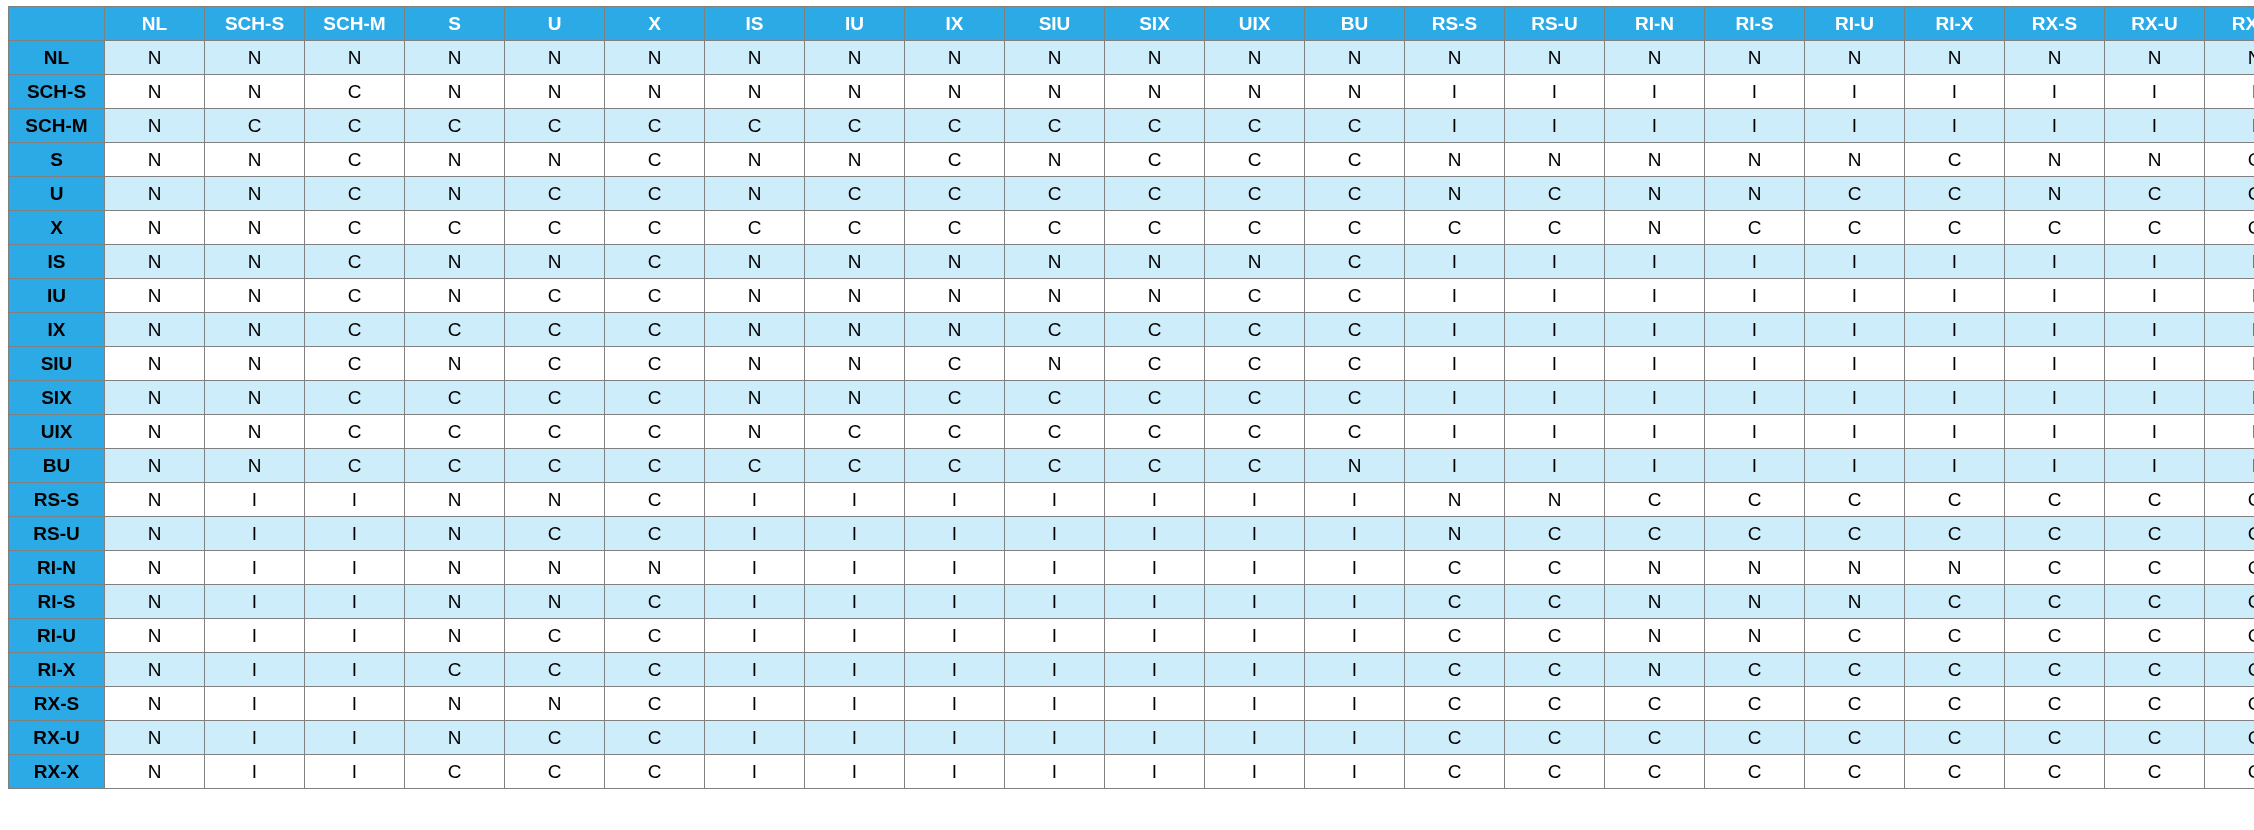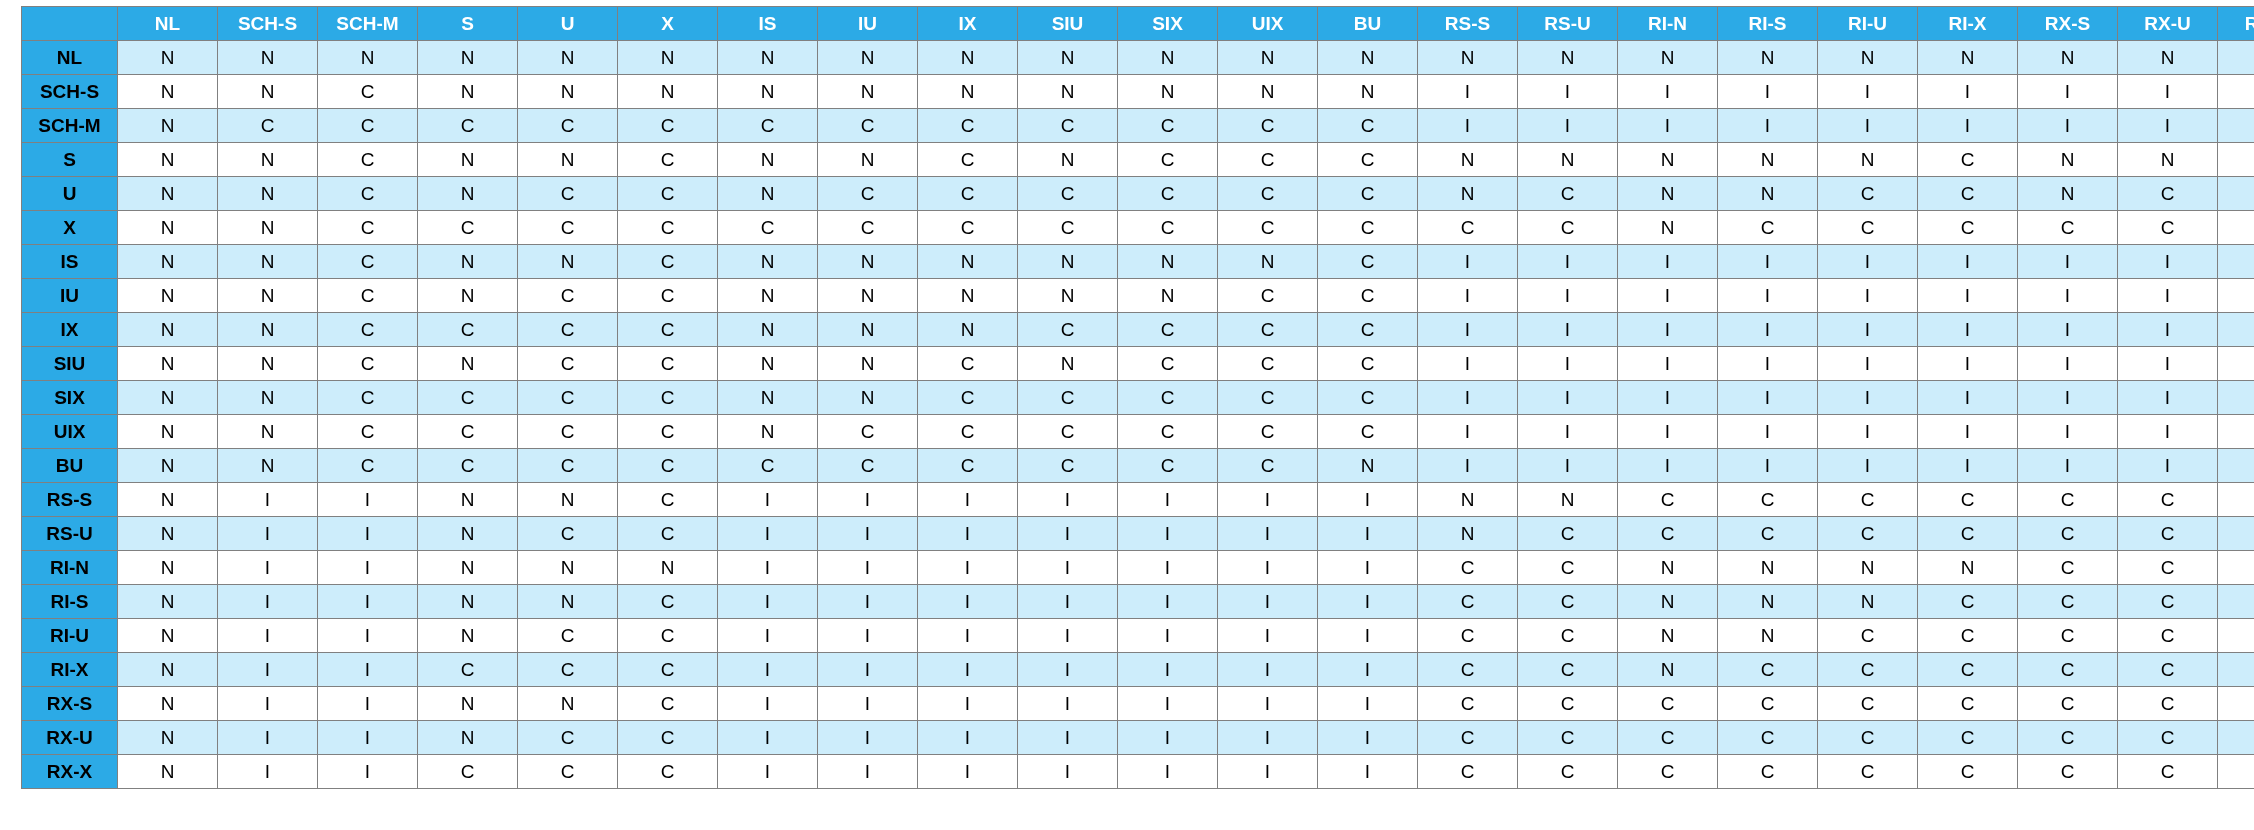--- a/index.html
+++ b/index.html
@@ -9,21 +9,20 @@
   }
   body {
     font-family: "Liberation Sans", sans-serif;
     width: 2254px;
     height: 830px;
     overflow: hidden;
   }
   .matrix-wrap {
     padding: 6px 8px 8px 8px;
     box-sizing: border-box;
-    margin-left: 13px;
   }
   table.matrix {
     border-collapse: collapse;
     table-layout: fixed;
     width: 2238px;
   }
   table.matrix th, table.matrix td {
     border: 1px solid #808080;
     text-align: center;
     vertical-align: middle;

